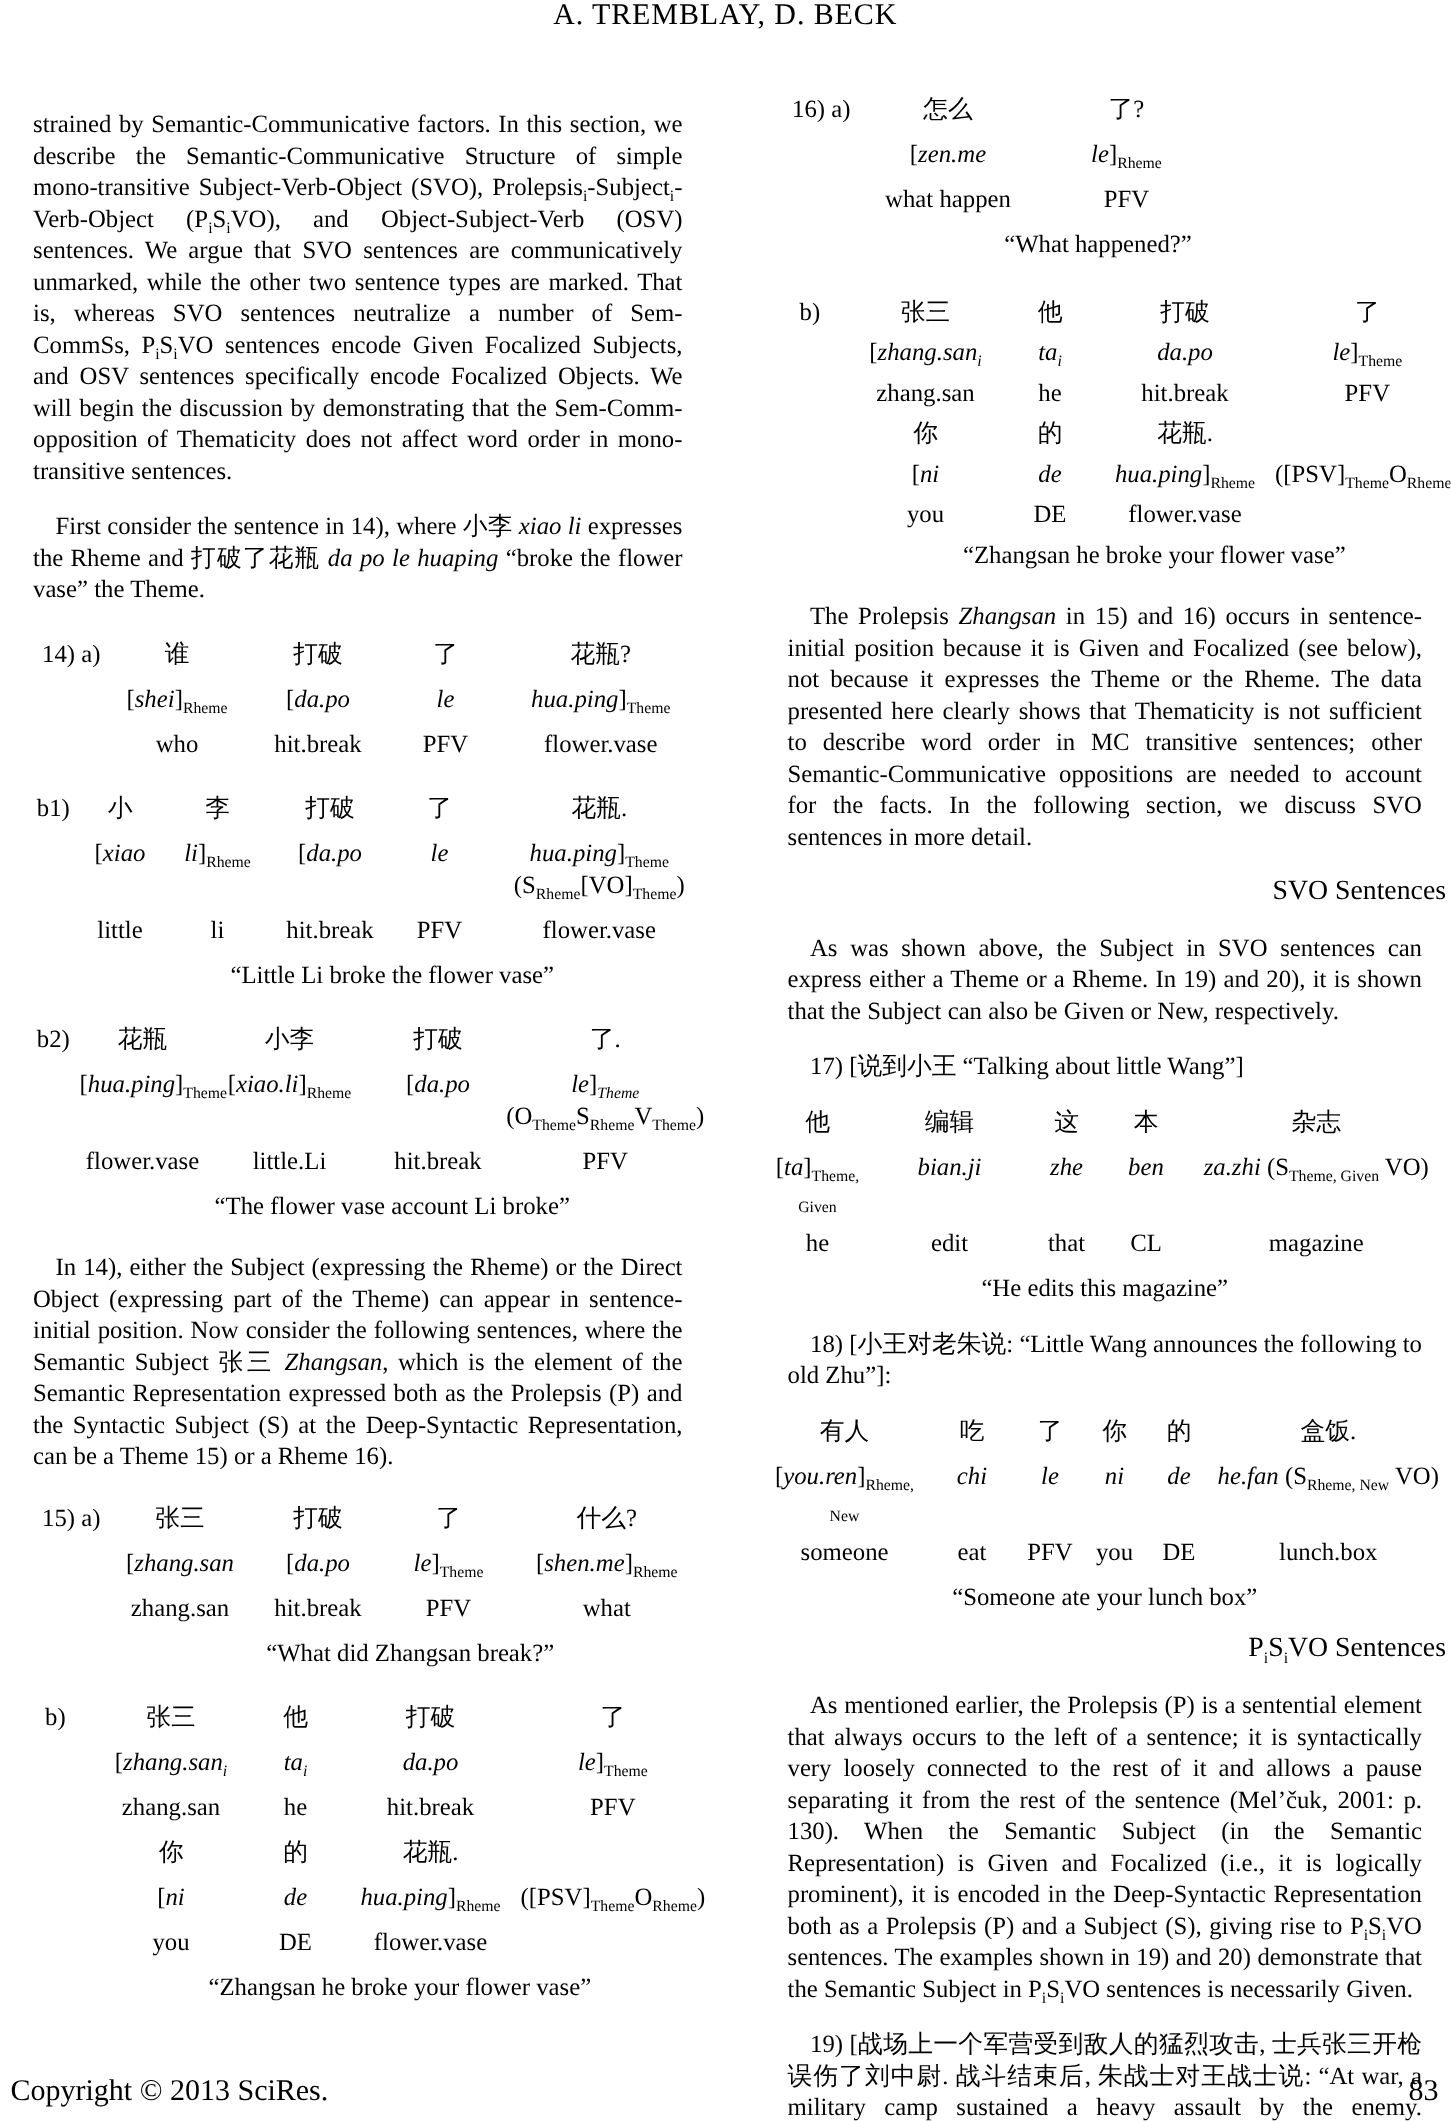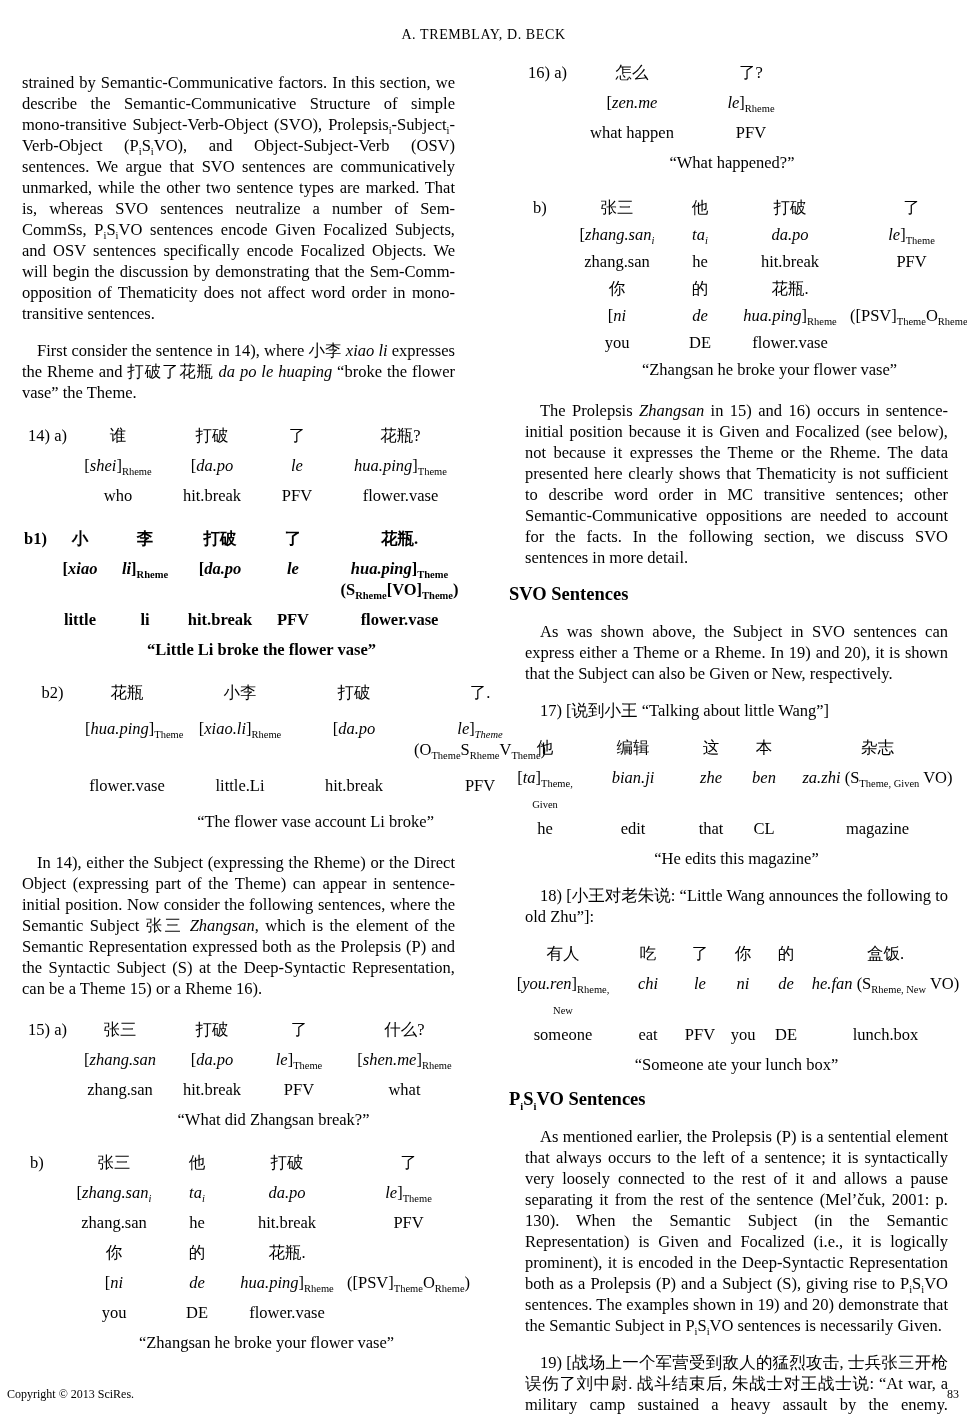--- a/index.html
+++ b/index.html
@@ -2,37 +2,37 @@
 <html><head>
 <meta charset="utf-8">
 <style>
   html,body{margin:0;padding:0;}
   body{
     width:967px;height:1414px;position:relative;overflow:hidden;
     background:#fff;color:#000;
     font-family:"Liberation Serif","DejaVu Serif",serif;
     font-size:16.5px;line-height:21px;
   }
-  .runhead{position:absolute;top:24px;left:0;right:0;text-align:center;font-size:14px;letter-spacing:.6px;}
+  .runhead{position:absolute;top:0;left:0;right:0;text-align:center;font-size:20px;letter-spacing:.6px;}
   .cols{display:flex;gap:38px;padding:56px 4px 0 6px;}
   .col{width:465px;}
   .col.right{width:455px;}
   .p{margin:16px;text-align:justify;}
   .ind{text-indent:15px;}
   i{font-style:italic;}
   sub{font-size:10.5px;line-height:0;}
   .ex{display:grid;row-gap:9px;align-items:start;}
   .ex.tight{row-gap:6px;}
   .c{text-align:center;padding:0 1px;}
   .lab{text-align:center;padding-left:14px;white-space:nowrap;}
   .lab2{text-align:left;padding-left:24px;white-space:nowrap;}
   .tr{grid-column:2 / -1;text-align:center;}
   .trfull{grid-column:1 / -1;text-align:center;}
-  .h{font-weight:bold;text-align:left;font-size:18.5px;margin:3px 0 10px;}
-  .foot{position:absolute;bottom:9px;left:7px;right:8px;display:flex;justify-content:space-between;font-size:12px;}
+  .h{font-weight:normal;text-align:right;font-size:18.5px;margin:3px 0 10px;}
+  .foot{position:absolute;bottom:9px;left:7px;right:8px;display:flex;justify-content:space-between;font-size:20px;}
 </style>
 </head>
 <body>
 
 <div class="runhead">A. TREMBLAY, D. BECK</div>
 
 <div class="cols">
 
   <div class="col">
     <p class="p">strained by Semantic-Communicative factors. In this section, we describe the Semantic-Communicative Structure of simple mono-transitive Subject-Verb-Object (SVO), Prolepsis<sub>i</sub>-Subject<sub>i</sub>-Verb-Object (P<sub>i</sub>S<sub>i</sub>VO), and Object-Subject-Verb (OSV) sentences. We argue that SVO sentences are communicatively unmarked, while the other two sentence types are marked. That is, whereas SVO sentences neutralize a number of Sem-CommSs, P<sub>i</sub>S<sub>i</sub>VO sentences encode Given Focalized Subjects, and OSV sentences specifically encode Focalized Objects. We will begin the discussion by demonstrating that the Sem-Comm-opposition of Thematicity does not affect word order in mono-transitive sentences.</p>
@@ -49,21 +49,21 @@
       <div class="c">[<i>da.po</i></div>
       <div class="c"><i>le</i></div>
       <div class="c"><i>hua.ping</i>]<sub>Theme</sub></div>
       <div class="c"></div>
       <div class="c">who</div>
       <div class="c">hit.break</div>
       <div class="c">PFV</div>
       <div class="c">flower.vase</div>
     </div>
 
-    <div class="ex" style="grid-template-columns:46px 56px 74px 76px 70px 1fr;margin:4px 0 22px;font-weight:bold;">
+    <div class="ex" style="grid-template-columns:46px 56px 74px 76px 70px 1fr;margin:4px 0 22px;">
       <div class="c lab">b1)</div>
       <div class="c">小</div>
       <div class="c">李</div>
       <div class="c">打破</div>
       <div class="c">了</div>
       <div class="c">花瓶.</div>
       <div class="c"></div>
       <div class="c">[<i>xiao</i></div>
       <div class="c"><i>li</i>]<sub>Rheme</sub></div>
       <div class="c">[<i>da.po</i></div>
@@ -71,21 +71,21 @@
       <div class="c"><i>hua.ping</i>]<sub>Theme</sub><br>(S<sub>Rheme</sub>[VO]<sub>Theme</sub>)</div>
       <div class="c"></div>
       <div class="c">little</div>
       <div class="c">li</div>
       <div class="c">hit.break</div>
       <div class="c">PFV</div>
       <div class="c">flower.vase</div>
       <div class="tr">“Little Li broke the flower vase”</div>
     </div>
 
-    <div class="ex" style="grid-template-columns:46px 86px 110px 88px 1fr;margin:4px 17px 20px;gap:15px;">
+    <div class="ex" style="grid-template-columns:46px 86px 110px 88px 1fr;margin:4px 0 20px;">
       <div class="c lab">b2)</div>
       <div class="c">花瓶</div>
       <div class="c">小李</div>
       <div class="c">打破</div>
       <div class="c">了.</div>
       <div class="c"></div>
       <div class="c">[<i>hua.ping</i>]<sub>Theme</sub></div>
       <div class="c">[<i>xiao.li</i>]<sub>Rheme</sub></div>
       <div class="c">[<i>da.po</i></div>
       <div class="c"><i>le</i>]<sub><i>Theme</i></sub><br>(O<sub>Theme</sub>S<sub>Rheme</sub>V<sub>Theme</sub>)</div>

